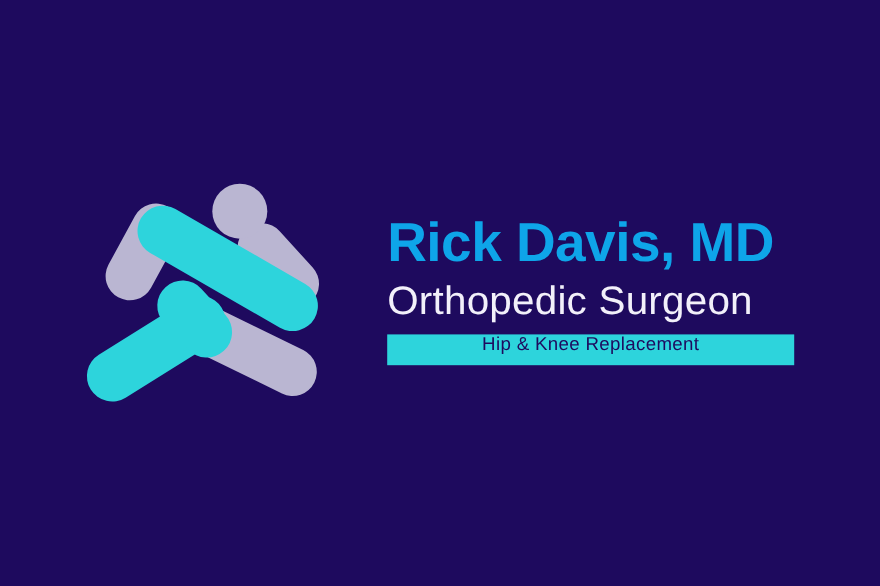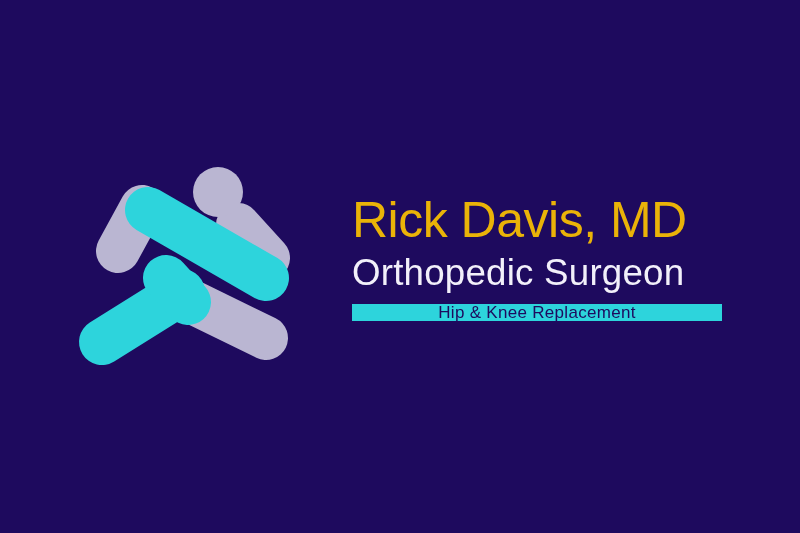--- a/index.html
+++ b/index.html
@@ -28,48 +28,47 @@
     height: 230px;
   }
   .brand-block {
     position: absolute;
     left: 352px;
     top: 192px;
     width: 372px;
   }
   .brand-name {
     font-family: "Liberation Sans", sans-serif;
-    font-weight: normal;
+    font-weight: bold;
     font-size: 50px;
     line-height: 56px;
-    color: #eab308;
+    color: #0ea5e9;
     letter-spacing: -0.5px;
     white-space: nowrap;
     margin: 0;
   }
   .brand-role {
     font-family: "Liberation Sans", sans-serif;
     font-weight: 300;
     font-size: 36px;
     line-height: 46px;
     color: #f2f0fa;
     letter-spacing: 0.2px;
     white-space: nowrap;
     margin: 0;
     margin-top: 2px;
     transform: scaleX(1.02);
     transform-origin: left center;
   }
   .brand-tagline-bar {
     margin-top: 8px;
     width: 370px;
-    height: 17px;
+    height: 28px;
     background: #2dd4dc;
     display: flex;
-    align-items: center;
     justify-content: center;
   }
   .brand-tagline-text {
     font-family: "Liberation Sans", sans-serif;
     font-weight: normal;
     font-size: 17px;
     line-height: 17px;
     color: #1e0a5e;
     letter-spacing: 0.3px;
     white-space: nowrap;

